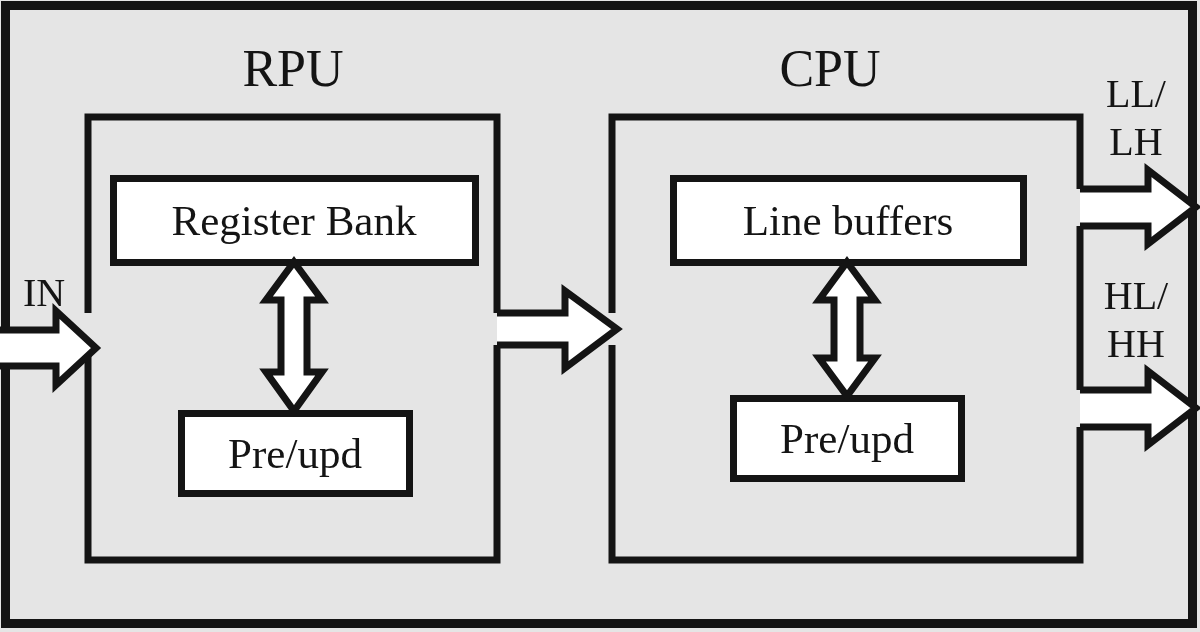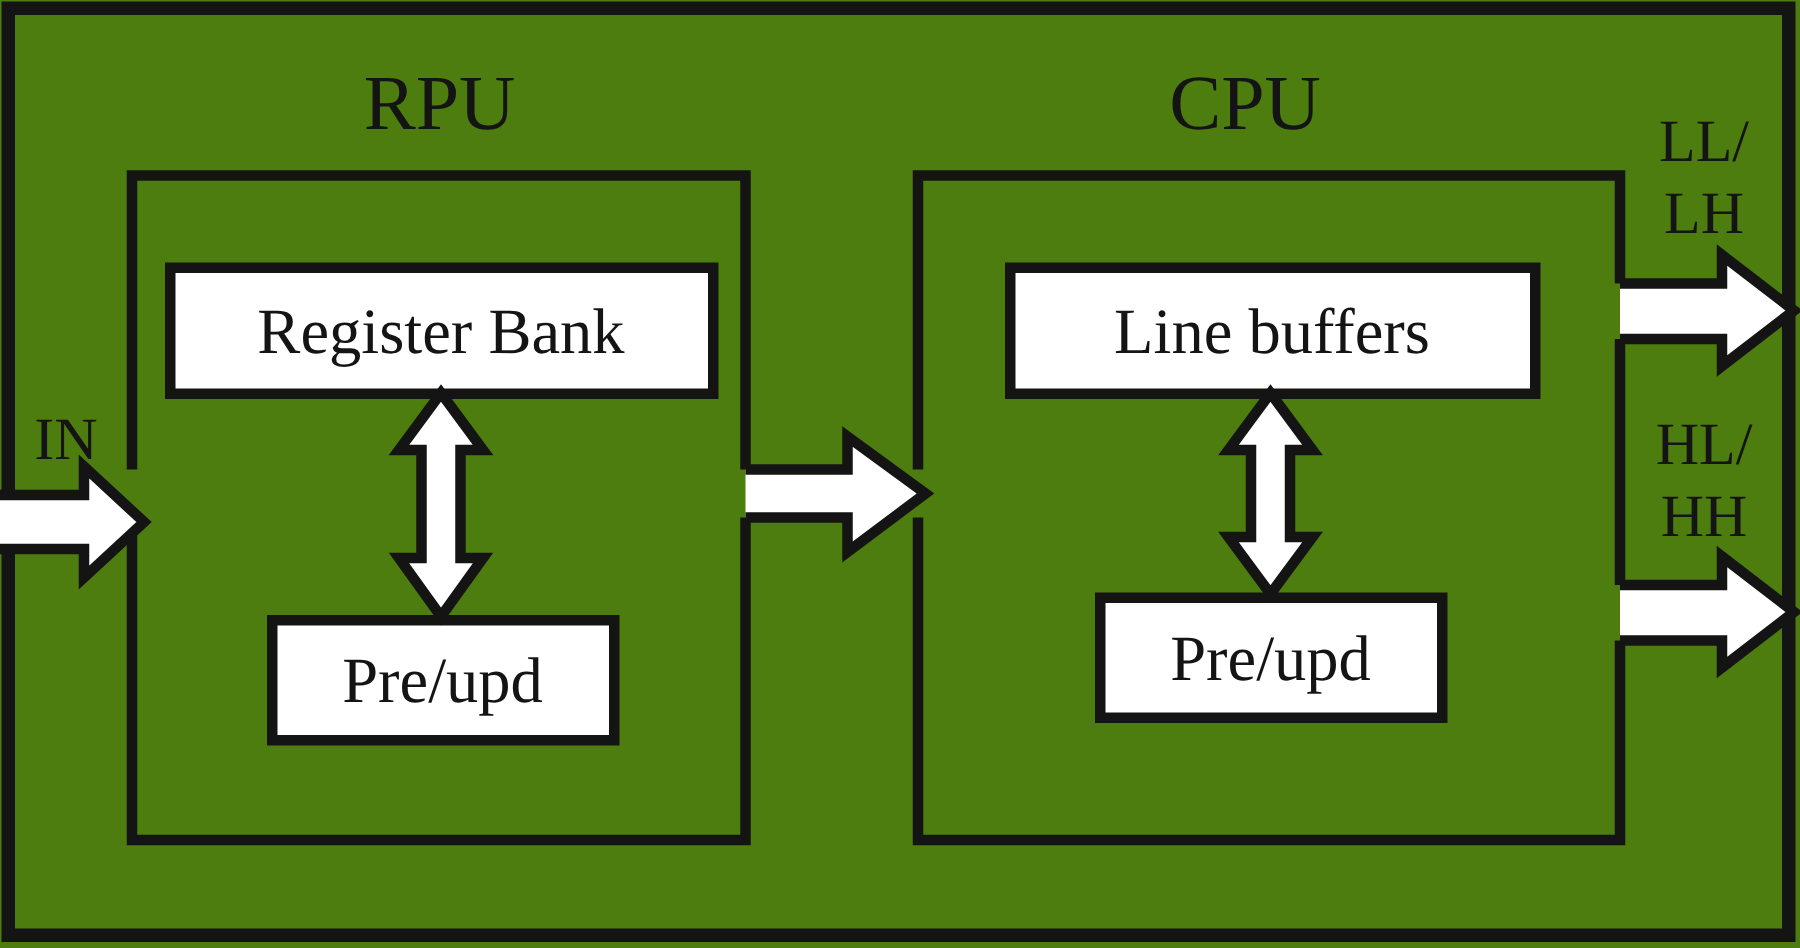--- a/index.html
+++ b/index.html
@@ -8,21 +8,21 @@
     padding: 0;
     background: #ffffff;
   }
   body {
     font-family: "Liberation Serif", "DejaVu Serif", serif;
   }
   #diagram-root {
     position: relative;
     width: 1200px;
     height: 632px;
-    background: #4d7c0f;
+    background: #e5e5e5;
     overflow: hidden;
   }
   svg#block-diagram {
     display: block;
     width: 1200px;
     height: 632px;
   }
   .frame-rect {
     fill: none;
     stroke: #141414;

